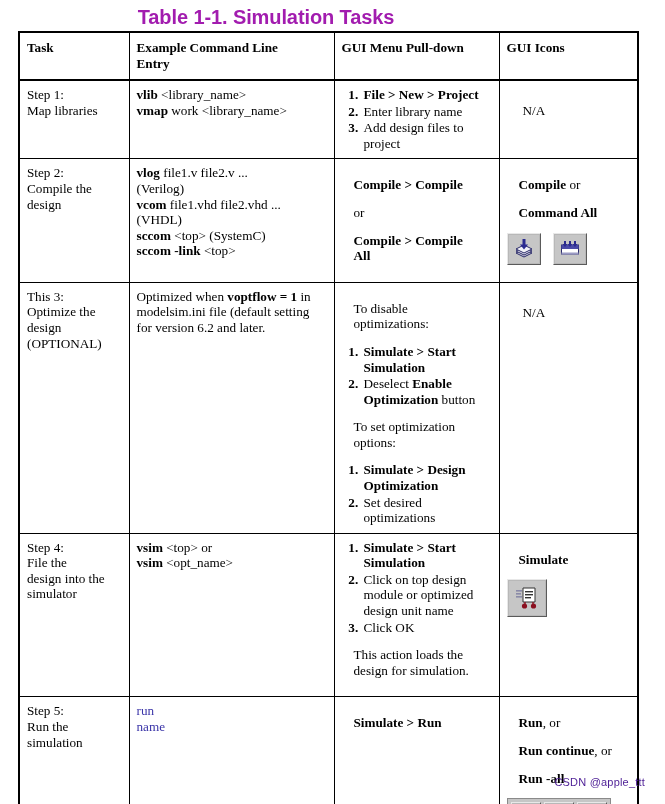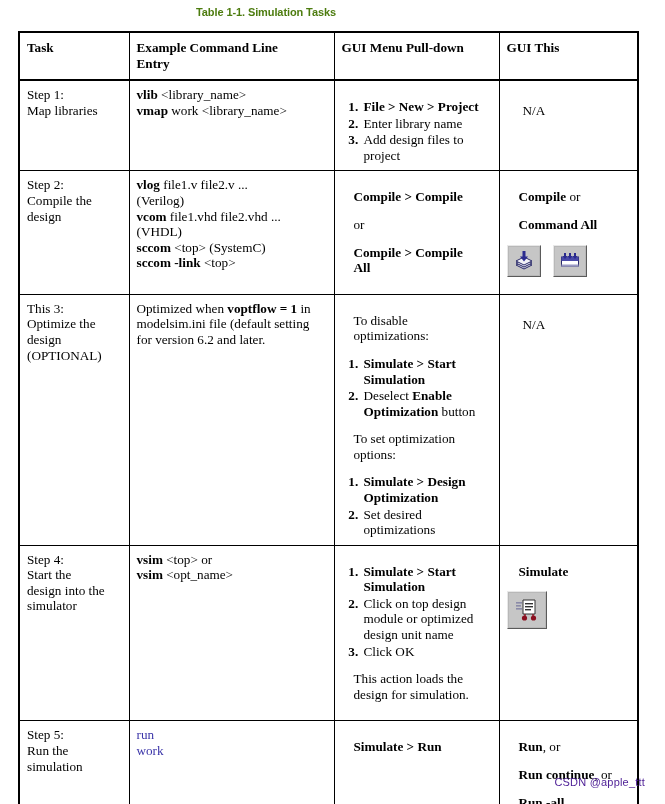--- a/index.html
+++ b/index.html
@@ -18,23 +18,23 @@
 
   
   #doc-title {
     position: absolute;
     top: 6px;
     left: 0;
     width: 532px;
     text-align: center;
     font-family: "Liberation Sans", "DejaVu Sans", sans-serif;
     font-weight: bold;
-    font-size: 11px;
+    font-size: 20px;
     letter-spacing: -0.1px;
-    color: #4d7c0f;
+    color: #a21caf;
   }
 
   
   #sim-table {
     position: absolute;
     left: 18px;
     top: 31px;
     width: 619px;
     border-collapse: collapse;
     table-layout: fixed;
@@ -63,21 +63,21 @@
     padding-top: 7px;
     padding-bottom: 8px;
   }
   #sim-table tr.head th .hdr-line2 { display:block; }
 
   .b { font-weight: bold; font-family: Liberation Serif, serif; }
   .cmd-blue { color: #3a34a8; }
 
   
   ol.steps {
-    margin: 12px 0 0 0;
+    margin: 0 0 0 0;
     padding-left: 20px;
     list-style-position: outside;
   }
   ol.steps > li {
     margin: 0 0 1px 0;
     padding-left: 2px;
   }
   ol.steps.bold-markers > li::marker { font-weight: bold; }
   .plainline { margin: 12px; }
   .cellpara { margin: 16px; }
@@ -149,21 +149,21 @@
   </colgroup>
   <tbody>
 
   <tr class="head">
     <th>Task</th>
     <th>
       <span>Example Command Line</span>
       <span class="hdr-line2">Entry</span>
     </th>
     <th>GUI Menu Pull-down</th>
-    <th>GUI This</th>
+    <th>GUI Icons</th>
   </tr>
 
   <tr>
     <td>
       <div>Step 1:</div>
       <div>Map libraries</div>
     </td>
 
     <td>
       <div class="c2line">
@@ -292,21 +292,21 @@
     </td>
 
     <td>
       <div class="cellpara">N/A</div>
     </td>
   </tr>
 
   <tr>
     <td>
       <div>Step 4:</div>
-      <div>Start the</div>
+      <div>File the</div>
       <div>design into the</div>
       <div>simulator</div>
     </td>
 
     <td>
       <div class="c2line">
         <span class="b">vsim</span><span> &lt;top&gt; or</span>
       </div>
       <div class="c2line">
         <span class="b">vsim</span><span> &lt;opt_name&gt;</span>
@@ -356,21 +356,21 @@
 
   <tr>
     <td>
       <div>Step 5:</div>
       <div>Run the</div>
       <div>simulation</div>
     </td>
 
     <td>
       <div class="cmd-blue">run</div>
-      <div class="cmd-blue">work</div>
+      <div class="cmd-blue">name</div>
     </td>
 
     <td>
       <div class="b plainline">Simulate &gt; Run</div>
     </td>
 
     <td>
       <div class="plainline">
         <span class="b">Run</span><span>, or</span>
       </div>

